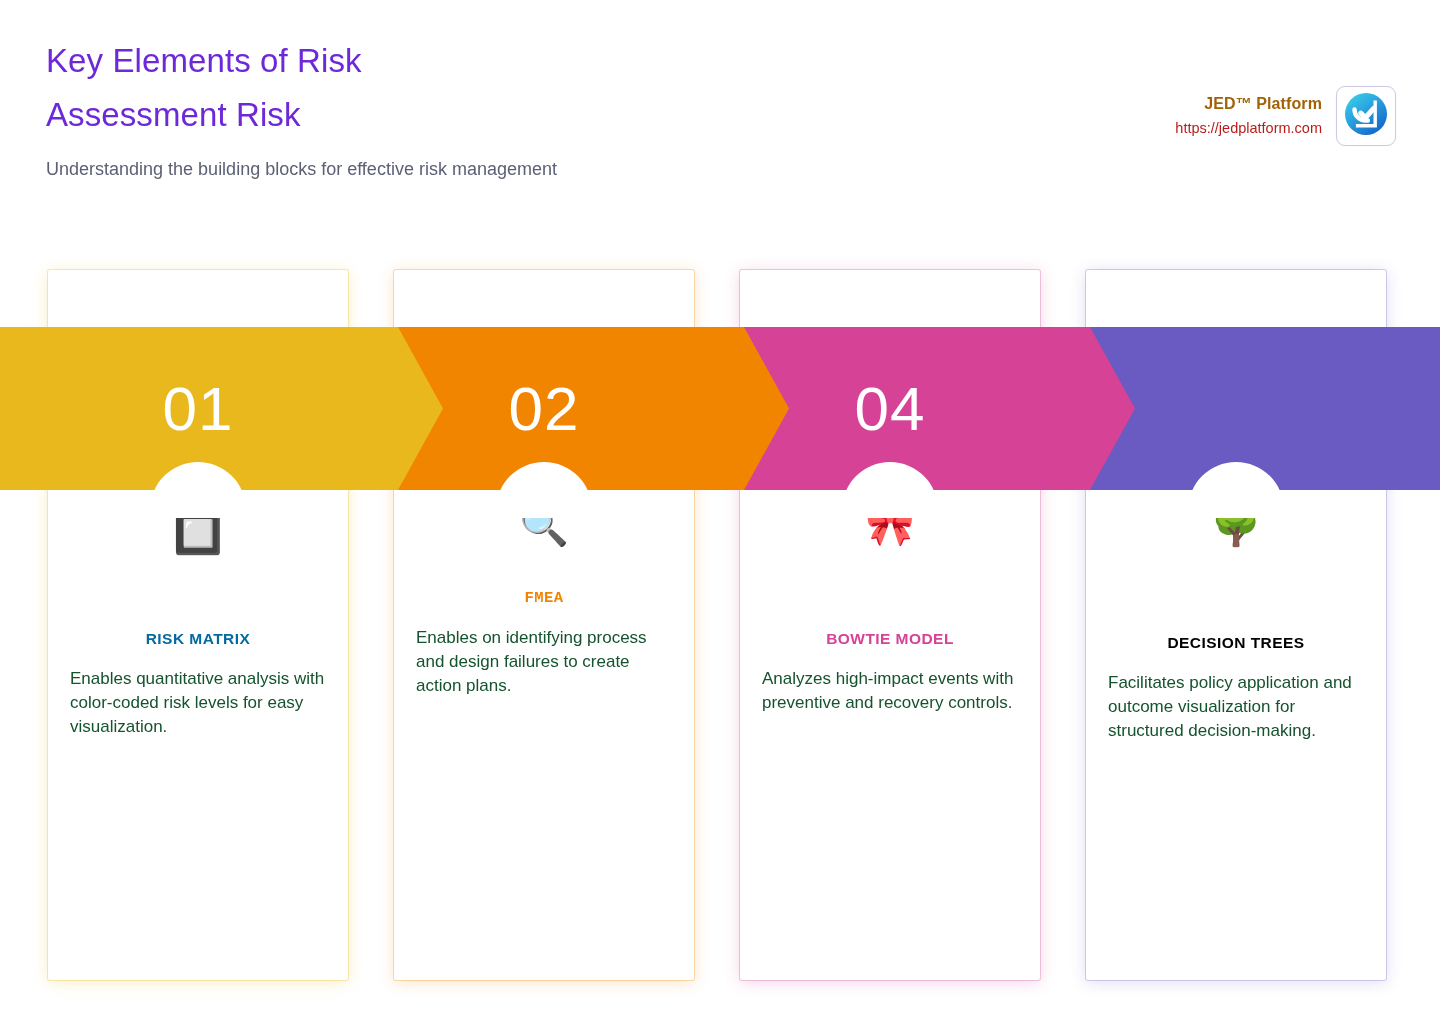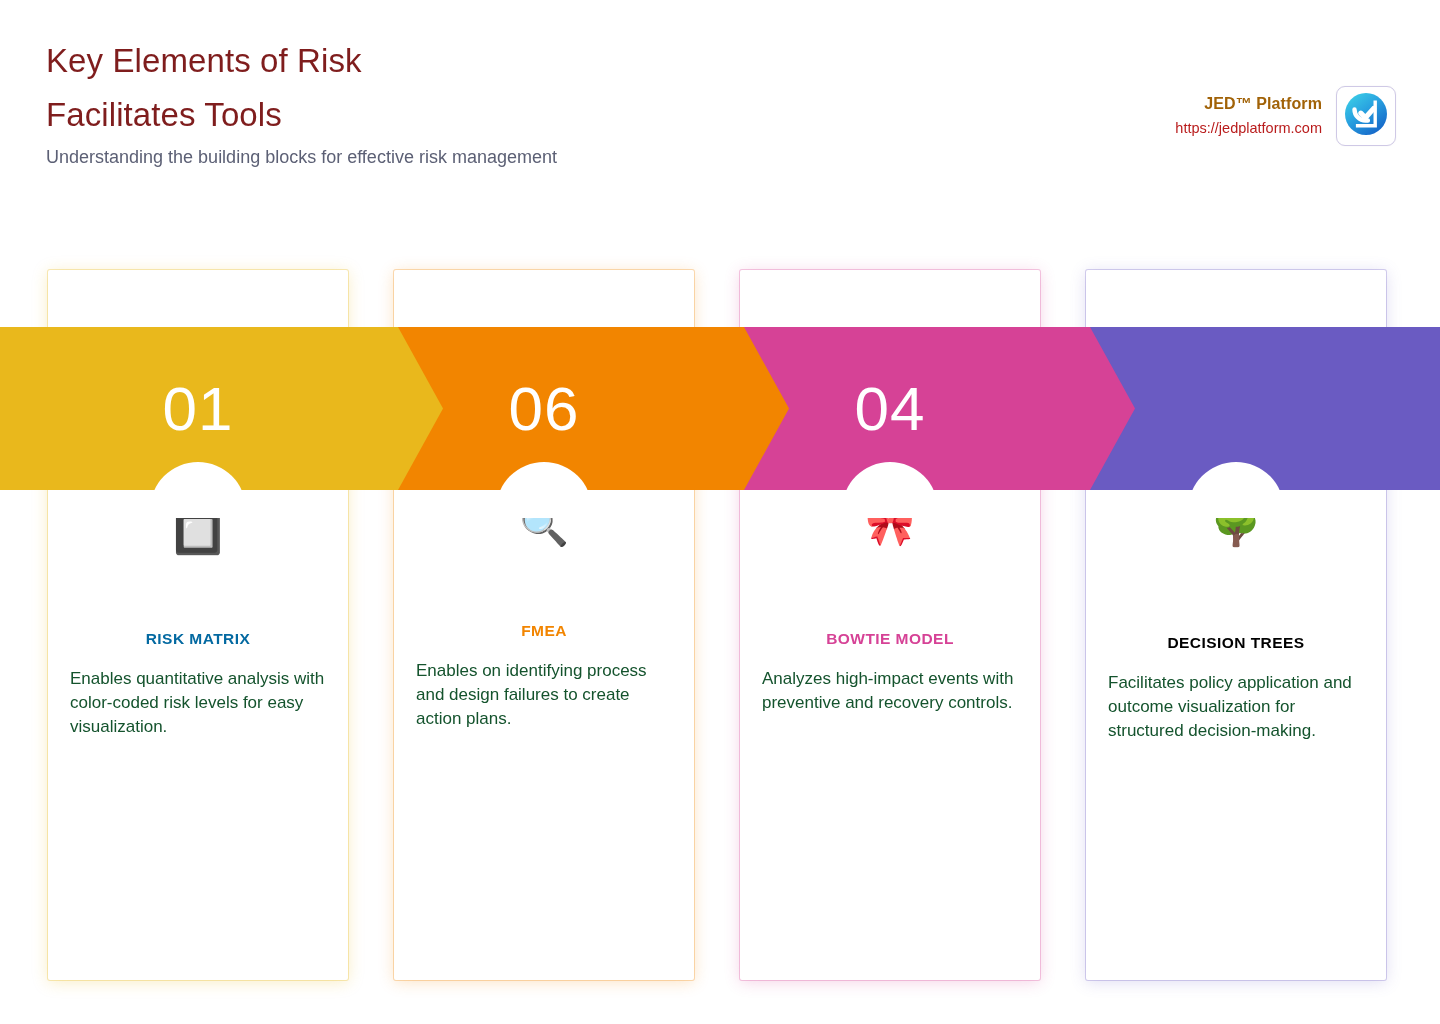--- a/index.html
+++ b/index.html
@@ -7,25 +7,25 @@
     width:1440px; height:1024px;
     background:#ffffff;
     font-family:"Liberation Sans","DejaVu Sans",sans-serif;
     overflow:hidden;
   }
   .page{ position:relative; width:1440px; height:1024px; }
 
   
   .header{ position:absolute; left:46px; top:34px; width:640px; }
   .title{
-    font-size:33px; font-weight:400; color:#7f1d1d;
+    font-size:33px; font-weight:400; color:#6d28d9;
     line-height:54px; letter-spacing:0.1px;
   }
   .subtitle{
-    margin-top:0;
+    margin-top:12px;
     font-size:18px; font-weight:400; color:#5c6075;
     line-height:31px; max-width:540px;
   }
 
   
   .brand{ position:absolute; right:44px; top:86px; display:flex; align-items:center; gap:14px; }
   .brand-text{ text-align:right; }
   .brand-name{ font-size:16px; font-weight:700; color:#a16207; letter-spacing:0.1px; line-height:22px; }
   .brand-url{ font-size:14.5px; font-weight:400; color:#b91c1c; line-height:22px; margin-top:2px; }
   .brand-badge{
@@ -89,33 +89,33 @@
   .t2{ color:#f28500; }
   .t3{ color:#d64296; }
   .t4{ color:#000000; }
 
   .card-desc{
     margin-top:17px; font-size:17px; font-weight:400;
     color:#14532d; line-height:24px; text-align:left;
   }
   .s1 .card-body{ top:240px; }
   .s1 .card-title{ margin-top:72px; }
-  .s2 .card-title{ margin-top:72px; }
+  .s2 .card-title{ margin-top:39px;font-family:Liberation Mono, monospace; }
   .s3 .card-title{ margin-top:80px; }
   .s4 .card-title{ margin-top:84px; }
 </style>
 </head>
 <body>
 
 <div class="page">
 
   <div class="header">
     <div class="title">
       <div>Key Elements of Risk</div>
-      <div>Facilitates Tools</div>
+      <div>Assessment Risk</div>
     </div>
     <div class="subtitle">Understanding the building blocks for effective risk management</div>
   </div>
 
   <div class="brand">
     <div class="brand-text">
       <div class="brand-name">JED™ Platform</div>
       <div class="brand-url">https://jedplatform.com</div>
     </div>
     <div class="brand-badge">
@@ -175,21 +175,21 @@
   <div class="band">
     <svg width="1440" height="163" viewBox="0 0 1440 163" aria-hidden="true">
       <path d="M1040 0 H1440 V163 H1040 L1085 81.5 Z" fill="#6a5bc2"></path>
       <path d="M694 0 H1090 L1135 81.5 L1090 163 H694 L739 81.5 Z" fill="#d64296"></path>
       <path d="M348 0 H744 L789 81.5 L744 163 H348 L393 81.5 Z" fill="#f28500"></path>
       <path d="M0 0 H398 L443 81.5 L398 163 H0 Z" fill="#e9b81c"></path>
     </svg>
   </div>
 
   <div class="num n1">01</div>
-  <div class="num n2">06</div>
+  <div class="num n2">02</div>
   <div class="num n3">04</div>
 
   <div class="notch k1"></div>
   <div class="notch k2"></div>
   <div class="notch k3"></div>
   <div class="notch k4"></div>
 
 </div>
 
 </body></html>

